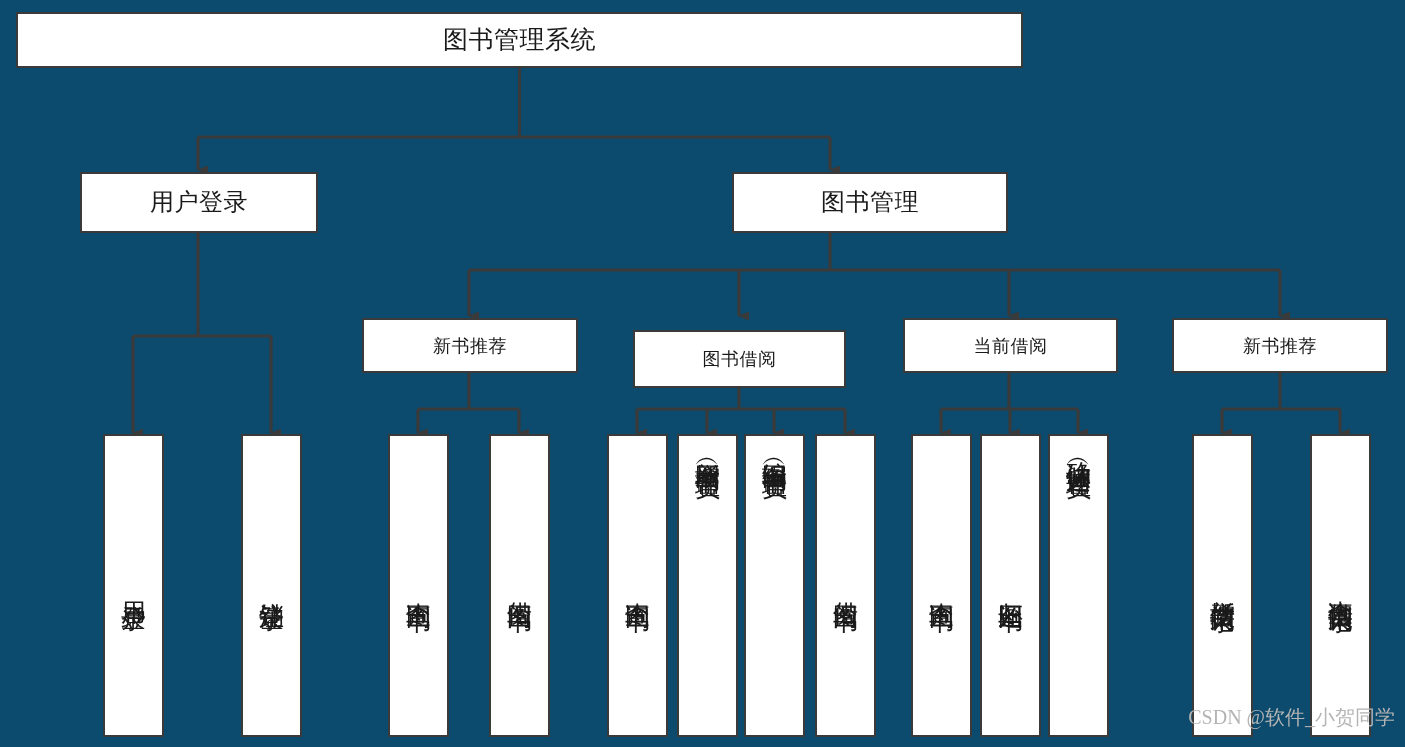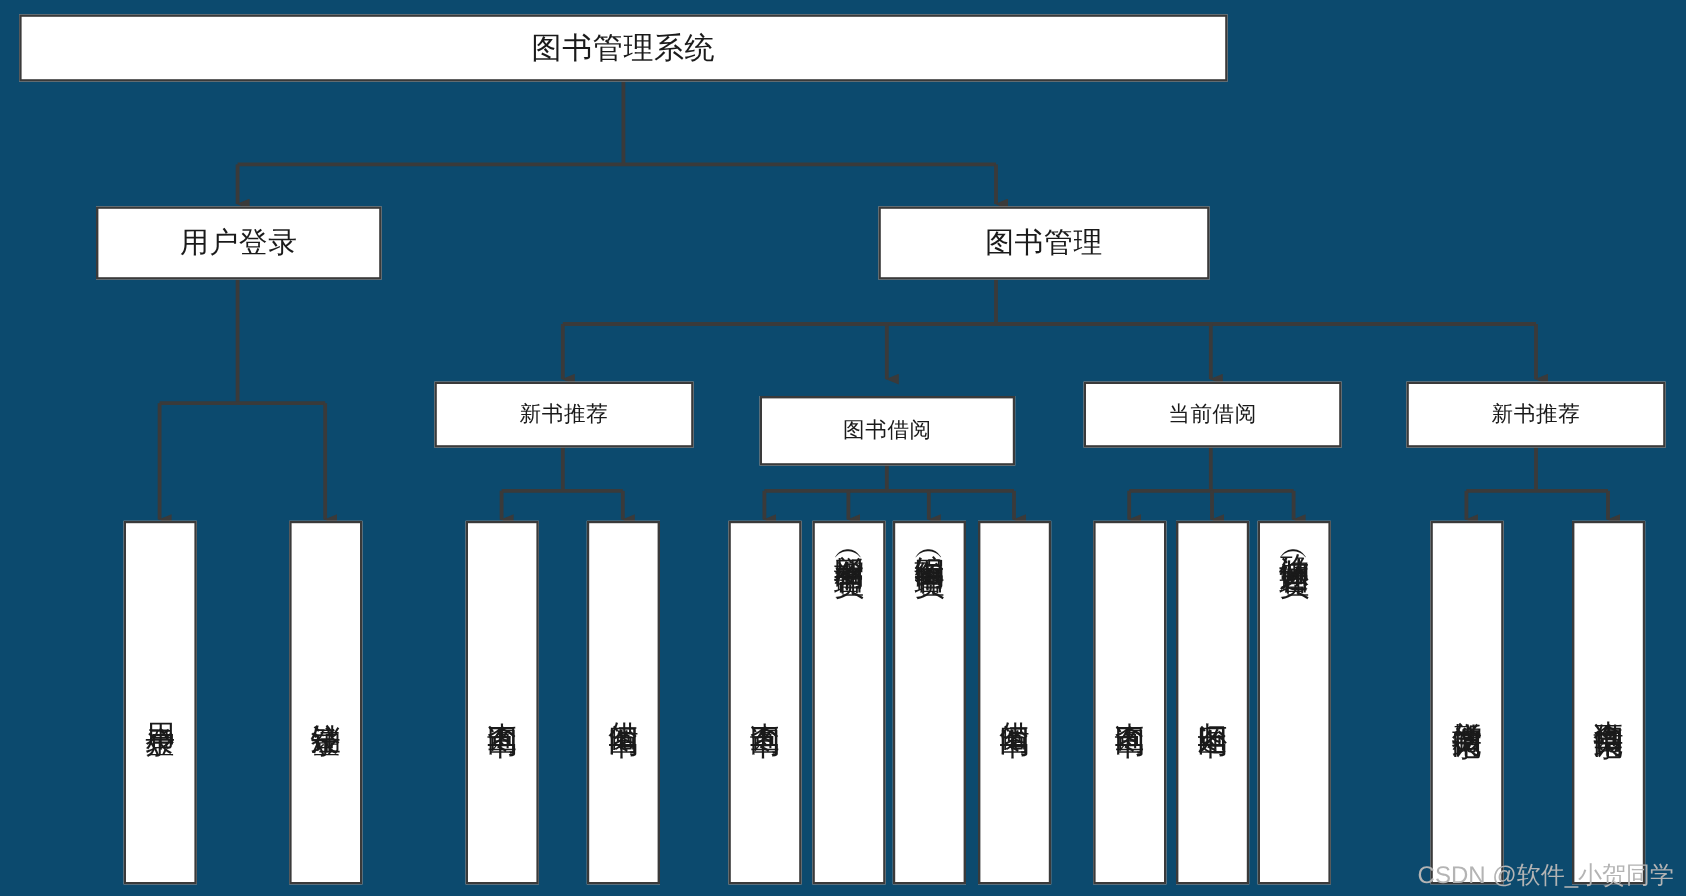--- a/index.html
+++ b/index.html
@@ -58,26 +58,26 @@
     letter-spacing: 2px;
     white-space: nowrap;
   }
   .node-leaf.center-v {
     align-items: center;
     padding-top: 0;
   }
   #watermark {
     position: absolute;
     right: 10px;
-    bottom: 4px;
+    bottom: 16px;
     font-size: 20px;
     color: #b4b4b4;
     z-index: 5;
     white-space: nowrap;
-    font-family: Liberation Sans, sans-serif;
+    font-family: Liberation Serif, serif;
   }
 </style>
 </head>
 <body>
 
 <div id="canvas">
 
   <svg id="edges" viewBox="0 0 1405 747" xmlns="http://www.w3.org/2000/svg">
     <defs>
       <marker id="arrowhead" markerWidth="9" markerHeight="11" refX="4.5" refY="10" orient="auto" markerUnits="userSpaceOnUse">

